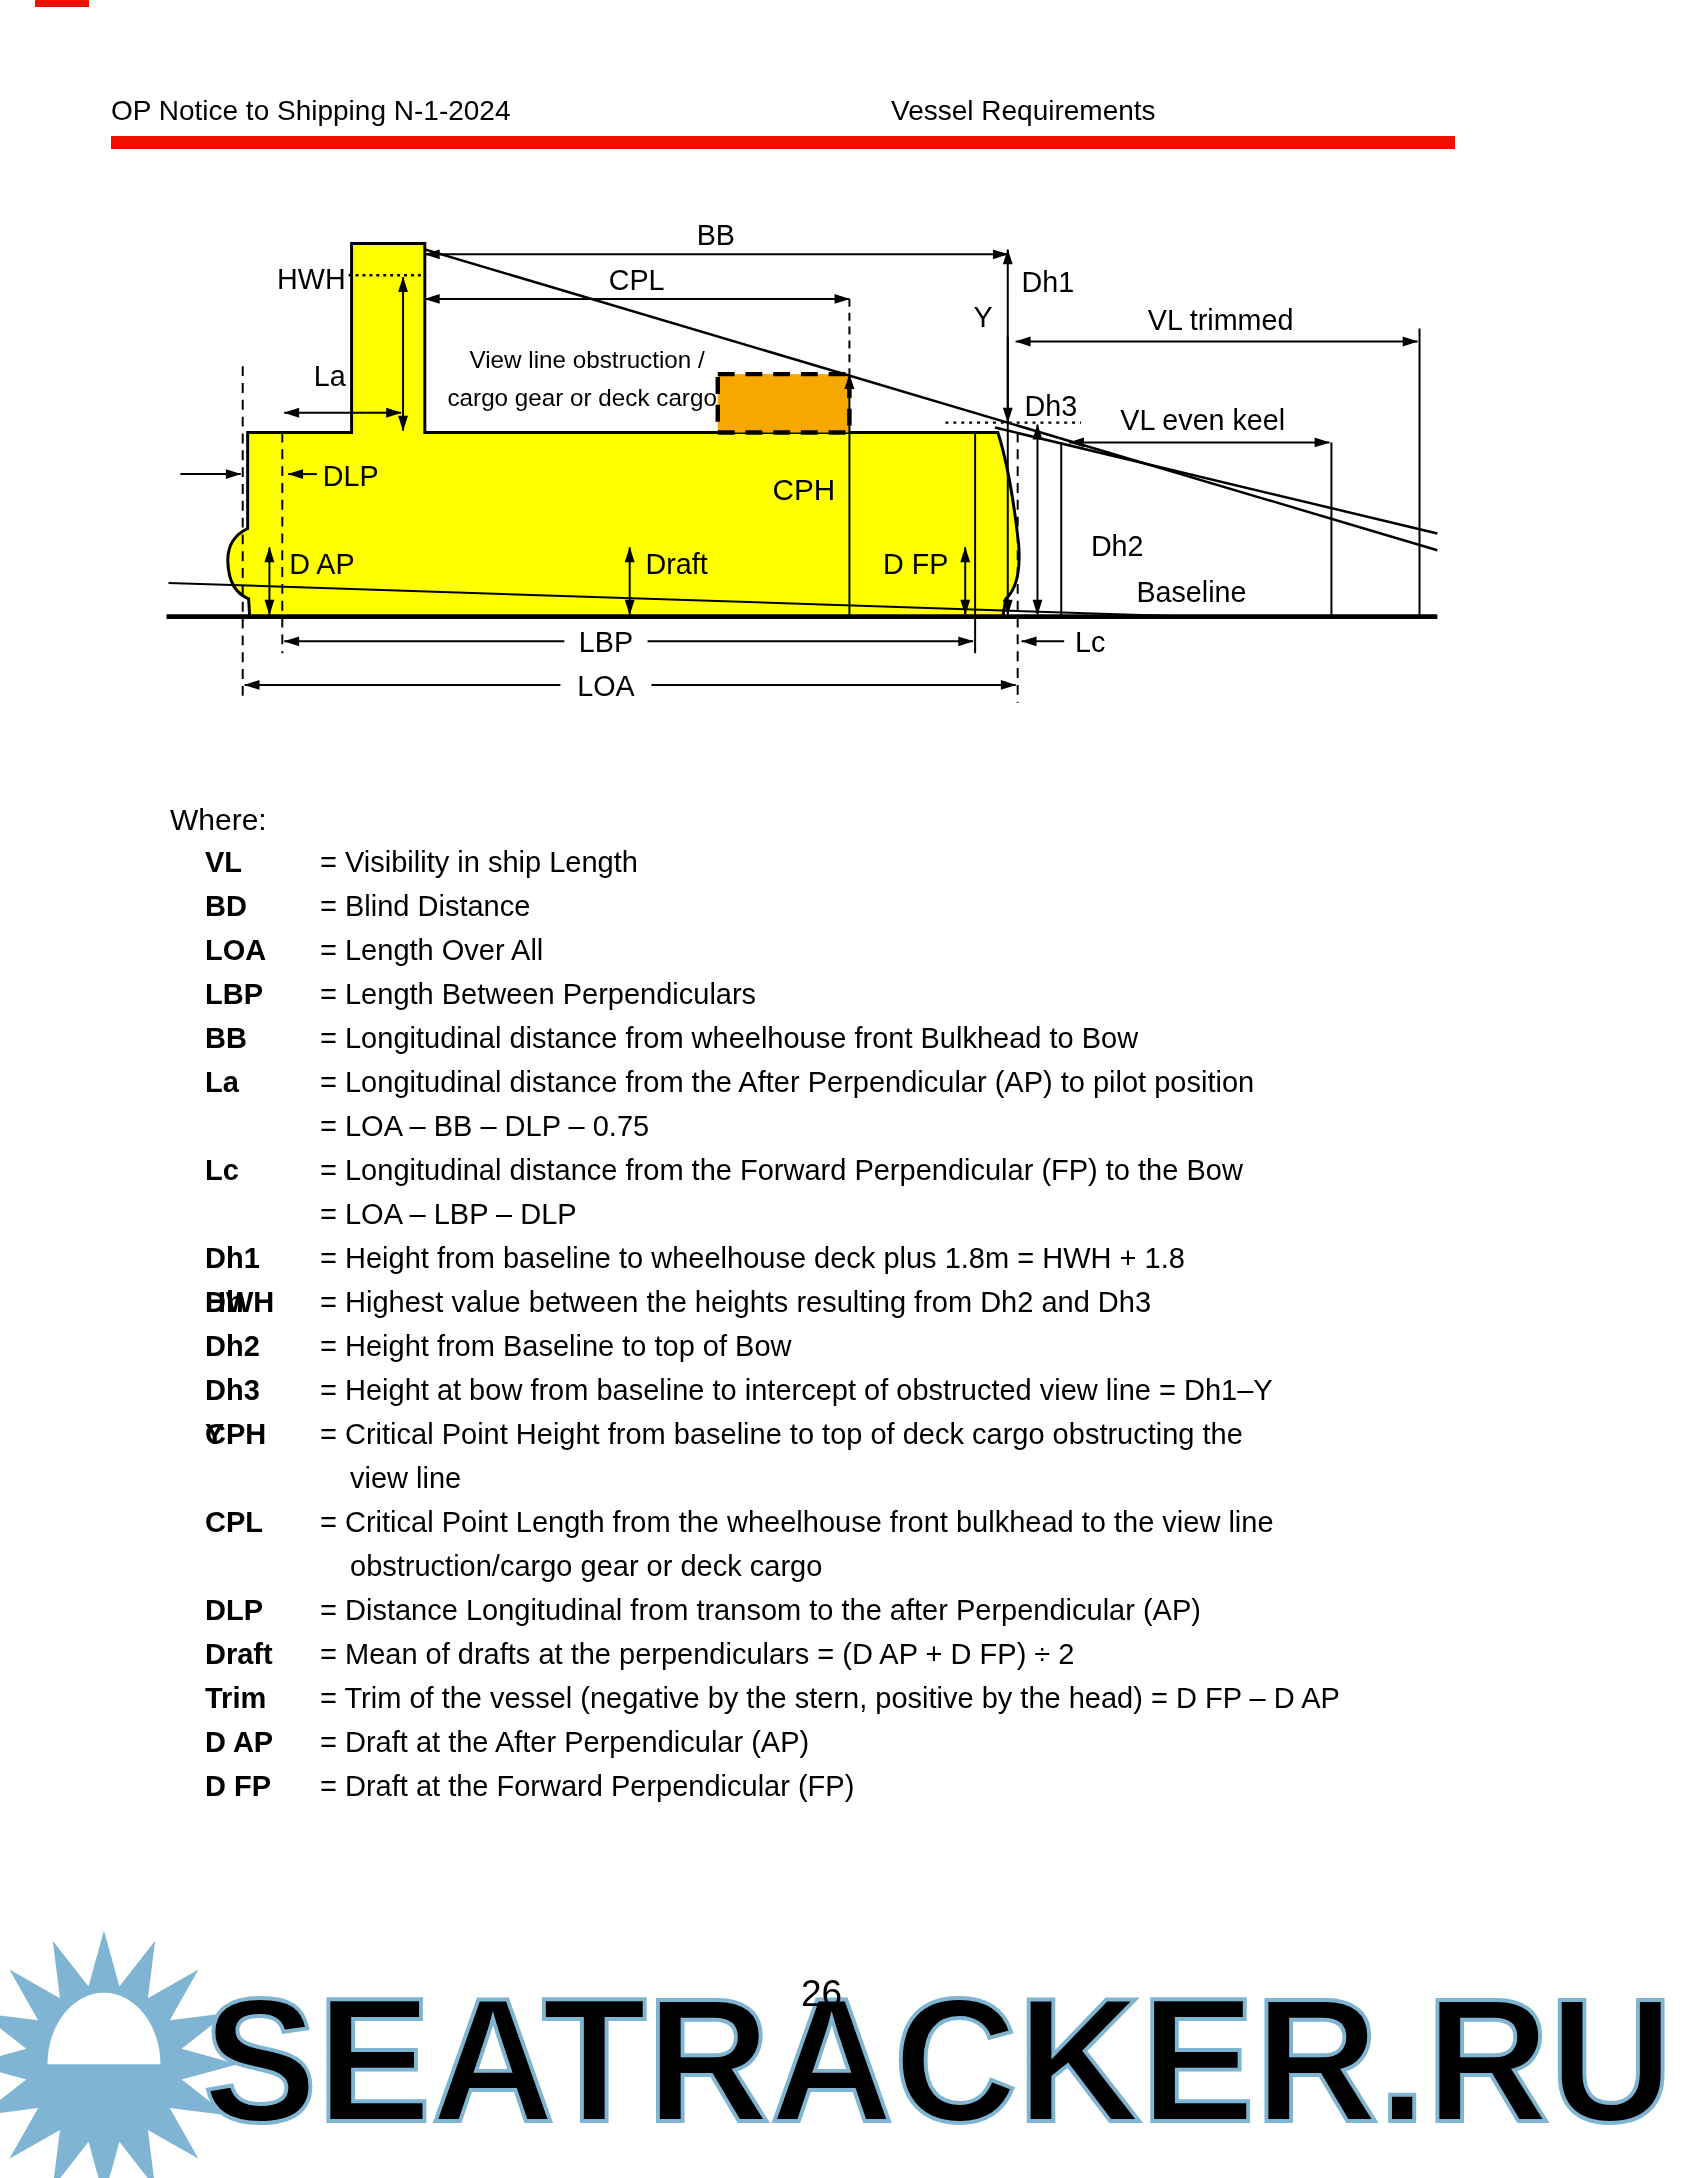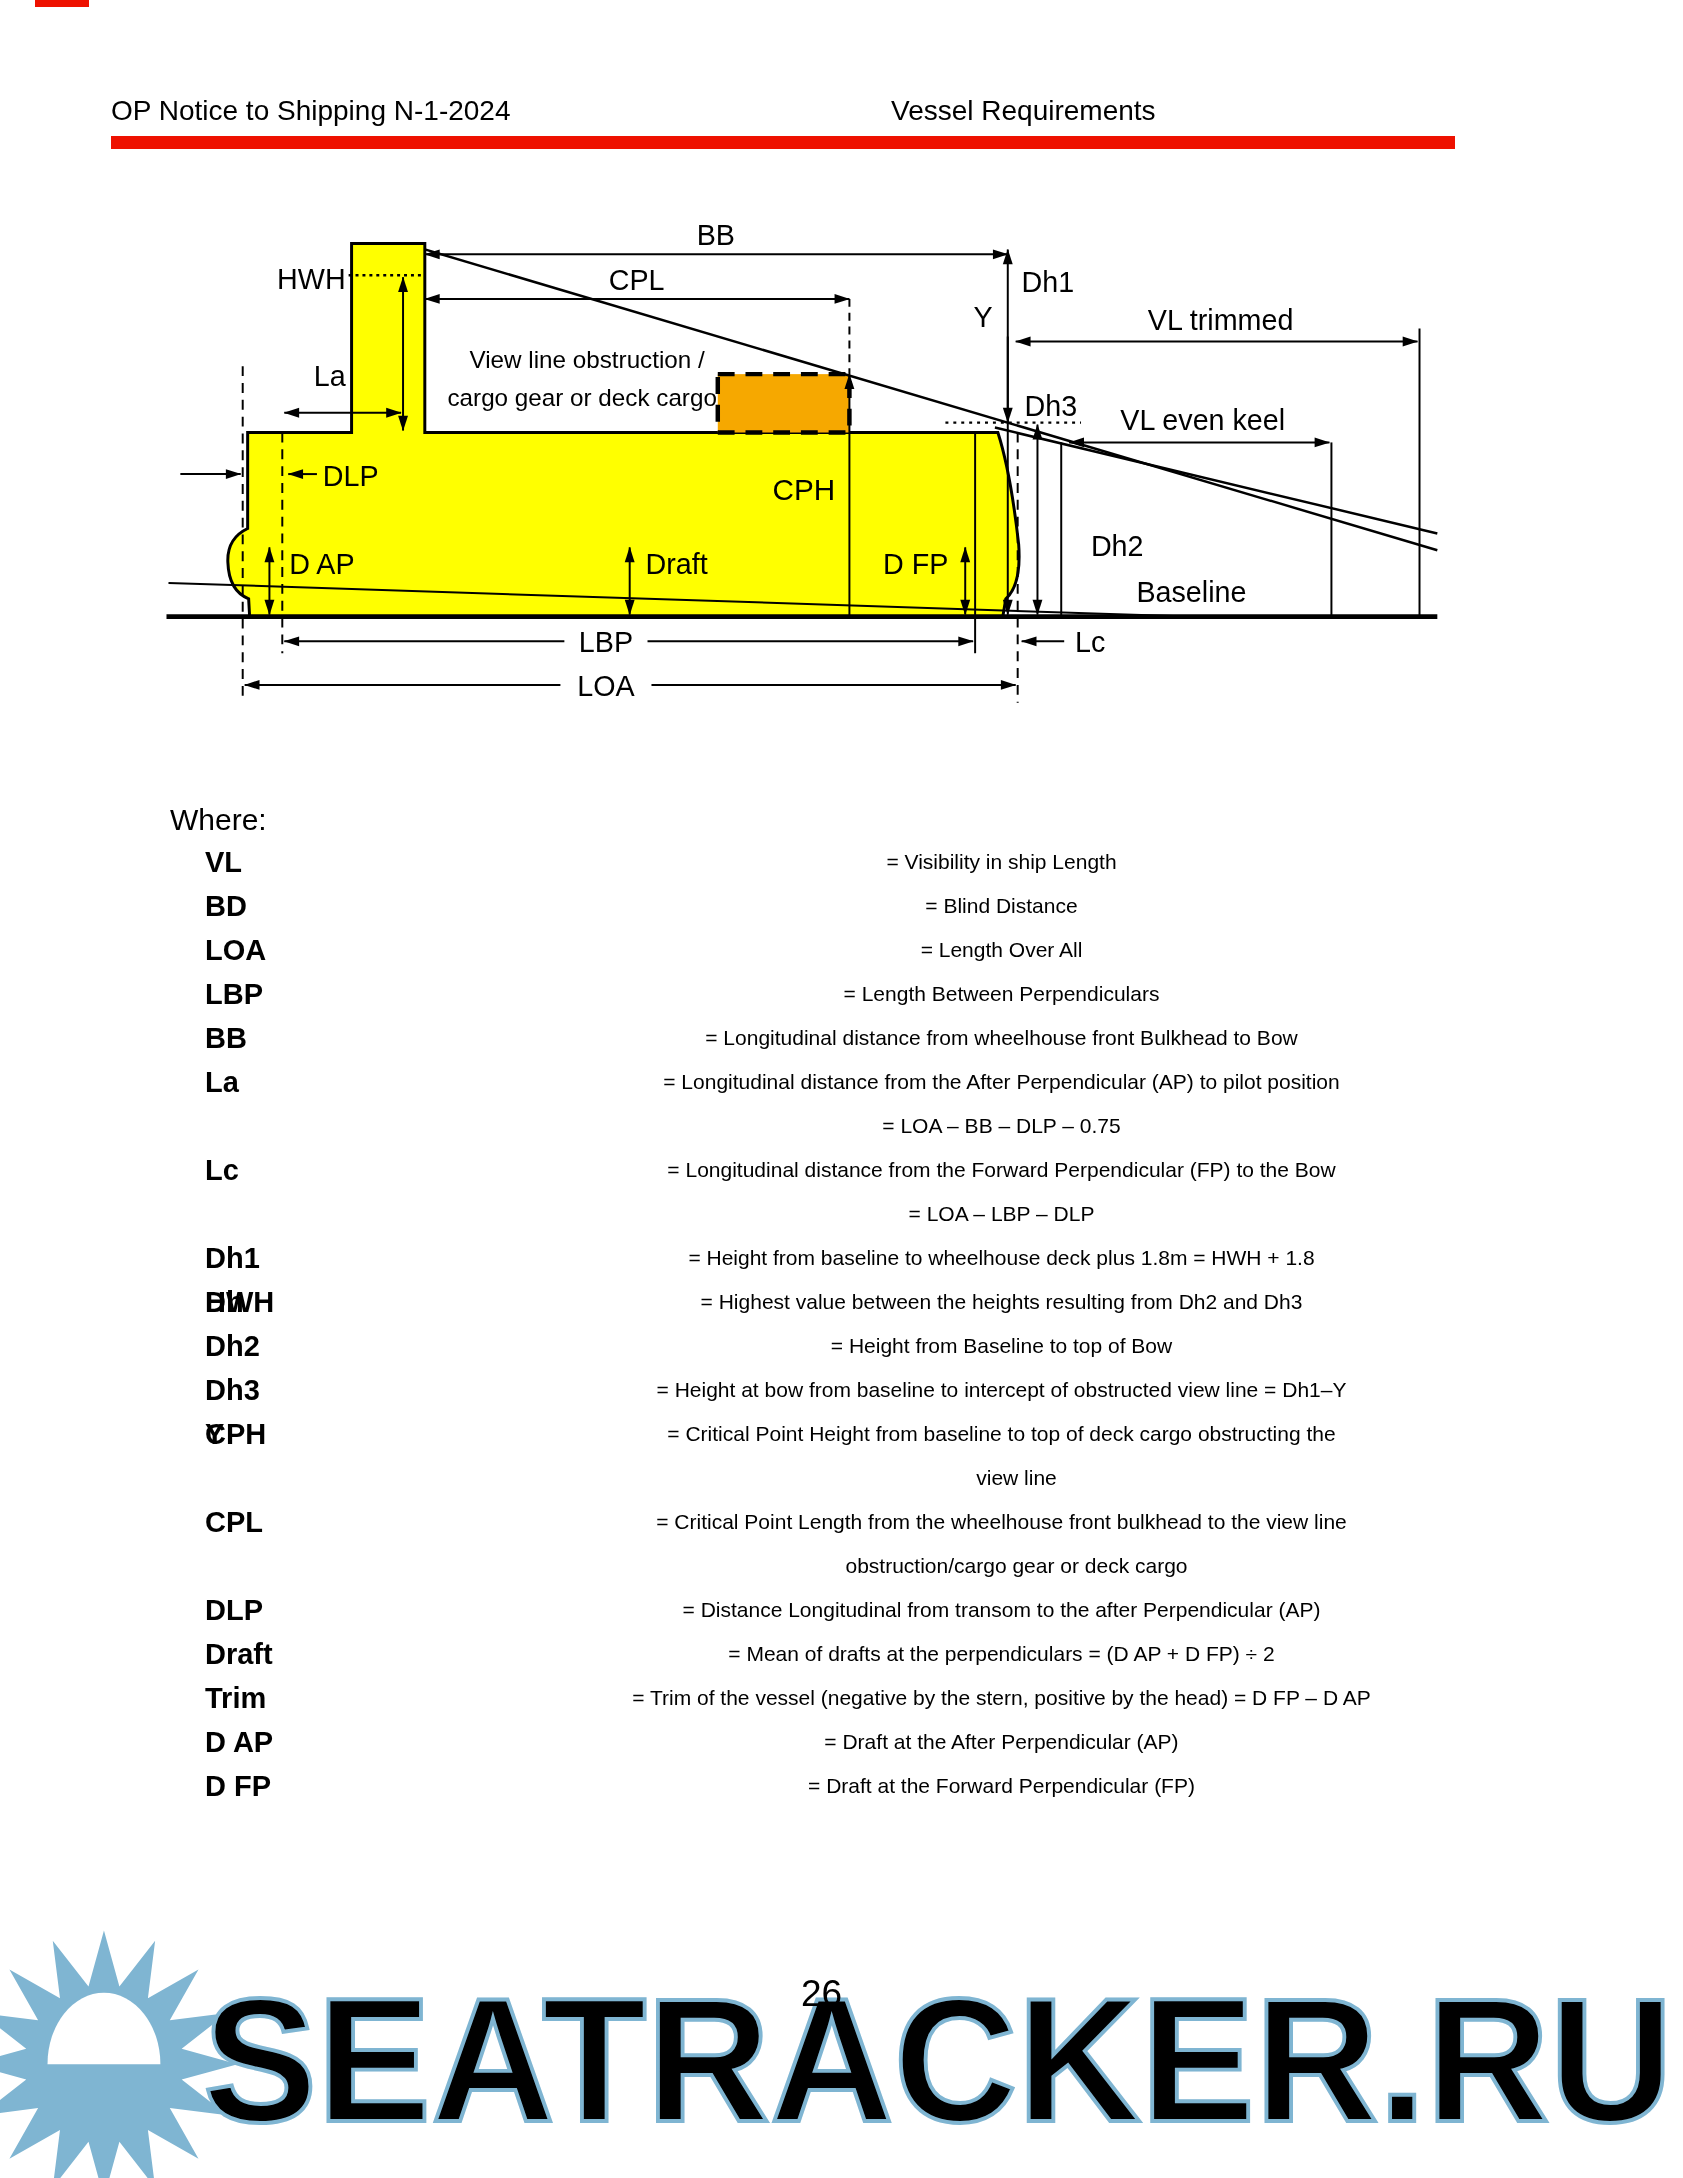--- a/index.html
+++ b/index.html
@@ -17,28 +17,28 @@
   
   #where-heading { left:170px; top:798px; font-size:30px; line-height:44px; }
   
   #defs { left:0; top:840px; right:0; }
   .def-row { position:relative;margin-left:35px; }
   .def-term {
     position:absolute; left:170px; top:0; font-weight:bold;
     font-size:29px; line-height:44px; white-space:pre;
   }
   .def-lines { margin-left:285px; }
-  .def-line { font-size:21px; line-height:44px; white-space:pre; }
+  .def-line { font-size:29px; line-height:44px; white-space:pre; }
   .def-line.cont { padding-left:30px; }
   
   #page-num { left:782px; top:1973px; width:79px; text-align:center; font-size:37px; z-index:3; }
   
   #watermark { left:0; top:0; z-index:1; }
   #diagram   { left:0; top:0; z-index:2; }
-  .txtlayer  { z-index:3;text-align:center; }
+  .txtlayer  { z-index:3; }
   svg text { font-family:"Liberation Sans", sans-serif; fill:#000; }
 </style>
 </head>
 <body>
 
 <svg id="watermark" class="abs" width="1683" height="2178" viewBox="0 0 1700 2200">
   <defs>
     <linearGradient id="waterGrad" gradientUnits="userSpaceOnUse" x1="0" y1="2000" x2="0" y2="2150">
       <stop offset="0" stop-color="#ffffff"></stop>
       <stop offset="0.5" stop-color="#ffffff"></stop>

